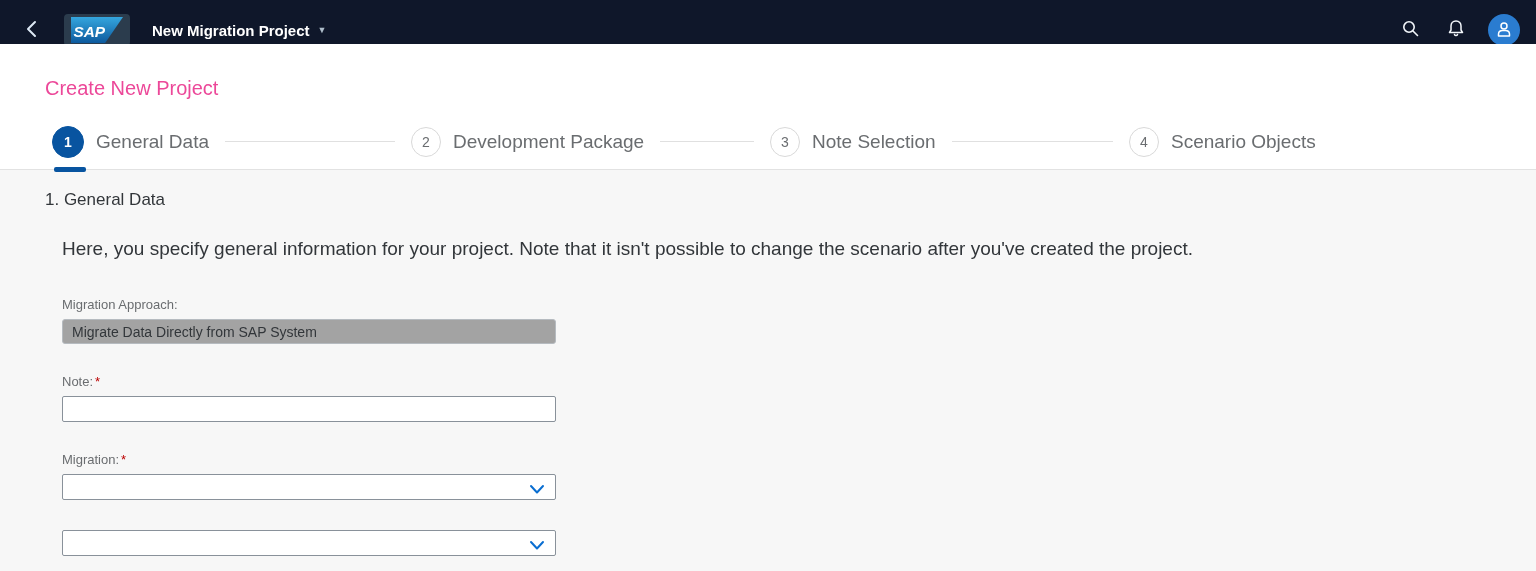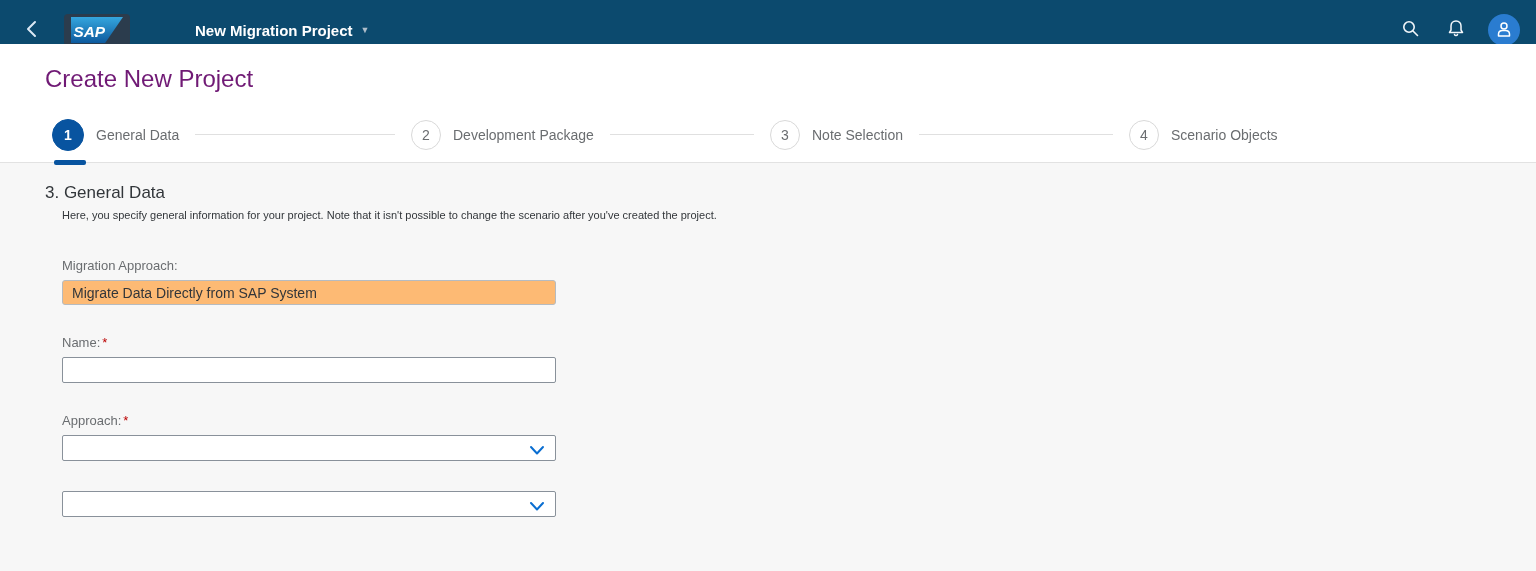--- a/index.html
+++ b/index.html
@@ -2,87 +2,86 @@
 <html><head>
 <meta charset="utf-8">
 <style>
   * { margin:0; padding:0; box-sizing:border-box; }
   html,body { width:1536px; height:571px; overflow:hidden; }
   body { font-family:"Liberation Sans", sans-serif; background:#f7f7f7; }
   .screen { width:1536px; height:571px; display:flex; flex-direction:column; }
 
   
   .shell {
-    height:44px; background:#0c4a6e; display:flex; align-items:center;
+    height:44px; background:#0f172a; display:flex; align-items:center;
     justify-content:space-between; padding:16px 16px 0 0; flex:0 0 auto;
   }
   .shell-left { display:flex; align-items:center; height:100%; }
   .back-btn {
     width:64px; height:100%; background:none; border:none; cursor:pointer;
     display:flex; align-items:center; justify-content:center;
   }
   .logo-tile {
     background:#2b3c4d; border-radius:4px; padding:3px 7px; display:flex;
     align-items:center; margin-right:22px;
   }
   .shell-title {
     background:none; border:none; color:#ffffff; font-size:15px; font-weight:bold;
     display:flex; align-items:center; gap:8px; cursor:pointer;
     font-family:"Liberation Sans", sans-serif;
-    margin-left:43px;
   }
   .shell-title .caret { color:#aebdca; font-size:9px; line-height:1; }
   .shell-right { display:flex; align-items:center; gap:10px; }
   .shell-icon-btn {
     width:36px; height:36px; background:none; border:none; cursor:pointer;
     display:flex; align-items:center; justify-content:center;
   }
   .avatar-btn {
     width:32px; height:32px; border-radius:50%; background:#2a7cd0; border:none;
     cursor:pointer; display:flex; align-items:center; justify-content:center; margin-left:4px;
   }
 
   
   .title-row { background:#ffffff; padding:21px 0 14px 45px; flex:0 0 auto; }
-  .page-title { font-size:24px; font-weight:400; color:#701a75; }
+  .page-title { font-size:20px; font-weight:400; color:#ec4899;margin-top:12px; }
 
   
   .wizard {
     background:#ffffff; height:56px; display:flex; align-items:center;
     padding:0 48px 0 52px; border-bottom:1px solid #e2e2e2; position:relative; flex:0 0 auto;
   }
   .wstep { display:flex; align-items:center; flex:1; min-width:0; }
   .wstep:last-child { flex:0 0 auto; }
   .wcircle {
     width:30px; height:30px; border-radius:50%; background:#ffffff;
     border:1px solid #d9d9d9; color:#6a6d70; font-size:14px;
     display:flex; align-items:center; justify-content:center; flex:0 0 auto;
   }
   .wstep.active .wcircle {
     width:32px; height:32px; background:#0854a0; border-color:#0854a0;
     color:#ffffff; font-weight:bold;
   }
-  .wlabel { color:#6a6d70; font-size:14px; margin-left:12px; white-space:nowrap; }
+  .wlabel { color:#6a6d70; font-size:19px; margin-left:12px; white-space:nowrap; }
   .wconnector { flex:1; height:1px; background:#e0e0e0; margin:0 16px; }
   .windicator {
     position:absolute; left:54px; bottom:-3px; width:32px; height:5px;
     background:#0854a0; border-radius:2px;
   }
 
   
   .content { flex:1; background:#f7f7f7; padding:20px 0 0 45px; }
   .section-heading { font-size:17px; font-weight:400; color:#32363a; }
-  .section-desc { font-size:11px; color:#32363a; margin:6px 0 0 17px; }
+  .section-desc { font-size:19px; color:#32363a; margin:28px 0 0 17px; }
 
   .form { margin:37px 7px 0 17px; }
   .fgroup { margin-bottom:30px; }
   .flabel { display:block; font-size:13px; color:#6a6d70; margin-bottom:7px; }
   .req { color:#bb0000; font-size:13px; margin-left:2px; }
   .ctrl-ro {
-    width:494px; height:25px; background:#fdba74; border:1px solid #b6bbc0;
+    width:494px; height:25px; background:#a3a3a3; border:1px solid #b6bbc0;
     border-radius:3px; font-size:14px; color:#32363a; display:flex;
     align-items:center; padding:0 9px;
   }
   .ctrl-input {
     width:494px; height:26px; background:#ffffff; border:1px solid #89919a;
     border-radius:2px; font-size:14px; color:#32363a; padding:0 9px;
     font-family:"Liberation Sans", sans-serif;
   }
   .ctrl-select {
     width:494px; height:26px; background:#ffffff; border:1px solid #89919a;
@@ -172,37 +171,37 @@
       <span class="wconnector"></span>
     </div>
     <div class="wstep">
       <span class="wcircle">4</span>
       <span class="wlabel">Scenario Objects</span>
     </div>
     <span class="windicator"></span>
   </nav>
 
   <main class="content">
-    <h2 class="section-heading">3. General Data</h2>
+    <h2 class="section-heading">1. General Data</h2>
     <p class="section-desc">Here, you specify general information for your project. Note that it isn't possible to change the scenario after you've created the project.</p>
 
     <div class="form">
 
       <div class="fgroup">
         <label class="flabel"><span>Migration Approach:</span><span class="req"></span></label>
         <div class="ctrl-ro">Migrate Data Directly from SAP System</div>
       </div>
 
       <div class="fgroup">
-        <label class="flabel"><span>Name:</span><span class="req">*</span></label>
+        <label class="flabel"><span>Note:</span><span class="req">*</span></label>
         <input class="ctrl-input" type="text" value="" style="">
       </div>
 
       <div class="fgroup">
-        <label class="flabel"><span>Approach:</span><span class="req">*</span></label>
+        <label class="flabel"><span>Migration:</span><span class="req">*</span></label>
         <div class="ctrl-select">
           <span></span>
           <span class="chev">
             <svg width="16" height="11" viewBox="0 0 16 11">
                 <polyline points="2,2 8,8.5 14,2" fill="none" stroke="#0a6ed1" stroke-width="2" stroke-linecap="round" stroke-linejoin="round"></polyline>
               </svg>
           </span>
         </div>
       </div>
 

